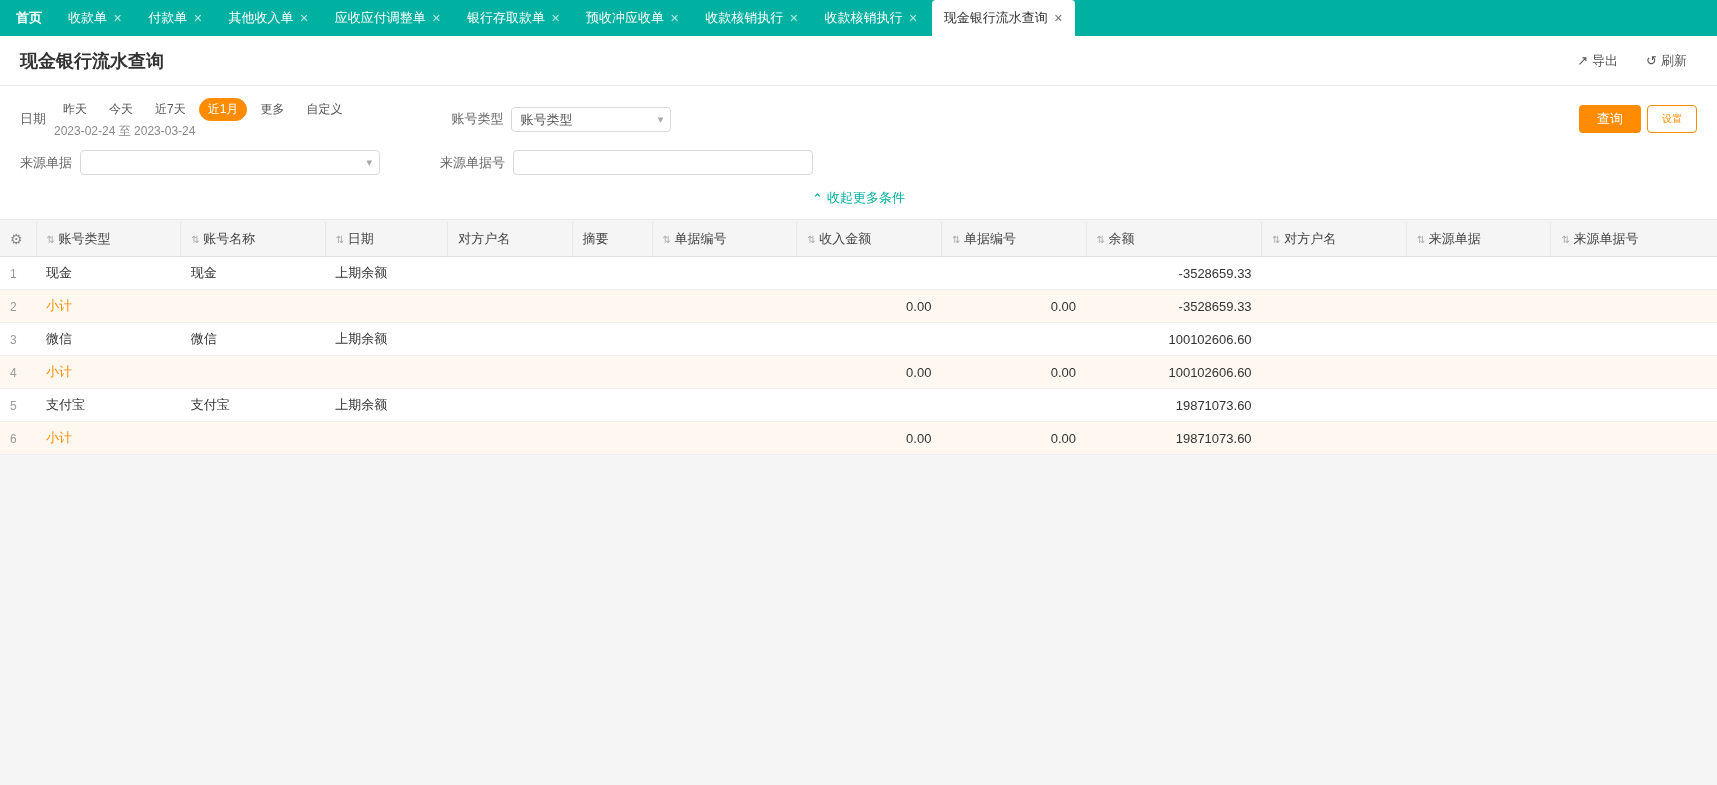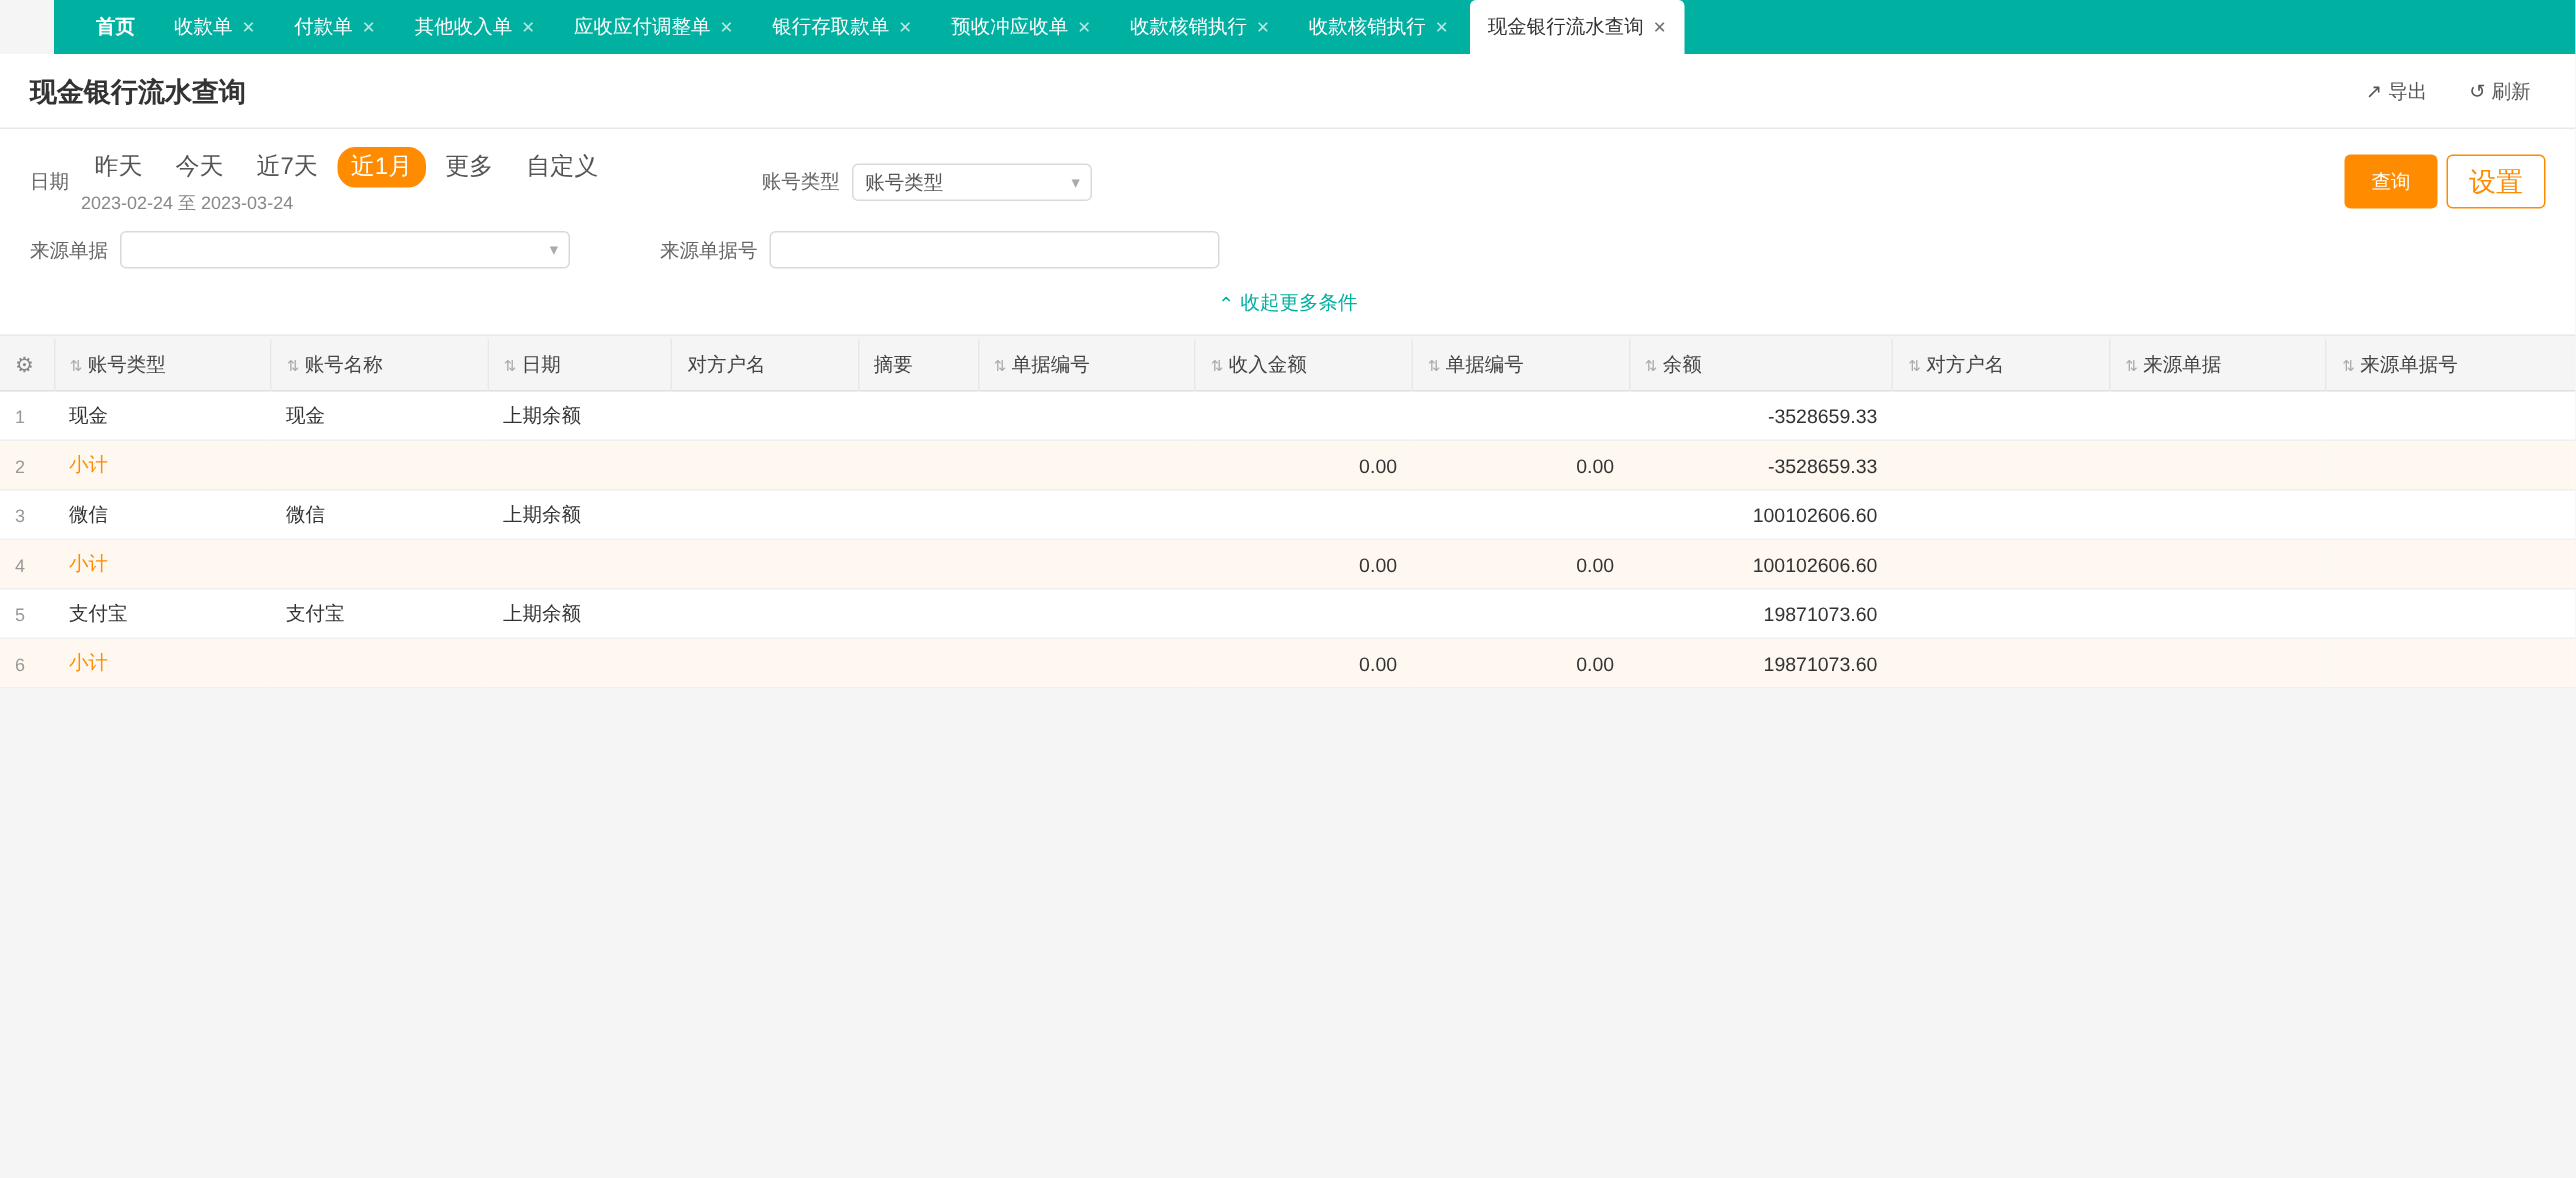--- a/index.html
+++ b/index.html
@@ -4,23 +4,22 @@
   <style>
     * { box-sizing: border-box; margin: 0; padding: 0; font-family: 'Microsoft YaHei', Arial, sans-serif; font-size: 13px; }
     body { background: #f5f5f5; min-width: 1717px; }
 
     
     .top-nav {
       background: #00b0a0;
       display: flex;
       align-items: center;
       height: 36px;
-      padding: 0 16px;
+      padding: 0 4px;
       gap: 2px;
-      margin-left: 36px;
     }
     .nav-tab {
       color: #fff;
       padding: 0 12px;
       height: 36px;
       display: flex;
       align-items: center;
       gap: 6px;
       cursor: pointer;
       white-space: nowrap;
@@ -52,21 +51,21 @@
     .filter-area {
       background: #fff;
       padding: 12px 20px 8px;
       border-bottom: 1px solid #e8e8e8;
     }
     .filter-row { display: flex; align-items: center; gap: 20px; margin-bottom: 10px; flex-wrap: wrap; }
     .filter-item { display: flex; align-items: center; gap: 8px; }
     .filter-label { color: #666; white-space: nowrap; }
     .date-opt {
       padding: 2px 8px; border-radius: 12px; cursor: pointer;
-      color: #555; font-size: 16px; border: 1px solid transparent;
+      color: #555; font-size: 12px; border: 1px solid transparent;
     }
     .date-opt.active { background: #ff8c00; color: #fff; border-color: #ff8c00; }
     .date-range { color: #888; font-size: 12px; margin-top: 2px; }
     .filter-select {
       border: 1px solid #d9d9d9; border-radius: 4px; padding: 4px 28px 4px 8px;
       background: #fff; cursor: pointer; color: #555; min-width: 160px;
       position: relative; appearance: none; font-size: 13px;
     }
     .select-wrapper { position: relative; display: inline-flex; align-items: center; }
     .select-arrow { position: absolute; right: 8px; color: #aaa; pointer-events: none; font-size: 11px; }
@@ -77,21 +76,21 @@
     .ellipsis-btn {
       border: 1px solid #d9d9d9; border-radius: 4px; padding: 4px 10px;
       background: #fff; cursor: pointer; color: #888;
     }
     .btn-query {
       background: #ff8c00; color: #fff; border: none; border-radius: 4px;
       padding: 5px 18px; cursor: pointer; font-size: 13px;
     }
     .btn-settings {
       background: #fff; color: #ff8c00; border: 1px solid #ff8c00; border-radius: 4px;
-      padding: 5px 14px; cursor: pointer; font-size: 18px;
+      padding: 5px 14px; cursor: pointer; font-size: 10px;
     }
     .collapse-bar {
       text-align: center; color: #00b0a0; cursor: pointer; padding: 4px 0;
       font-size: 12px; display: flex; align-items: center; justify-content: center; gap: 4px;
     }
 
     
     .table-area { background: #fff; margin-top: 2px; }
     table { width: 100%; border-collapse: collapse; }
     thead tr { background: #f5f5f5; border-bottom: 1px solid #e0e0e0; }

